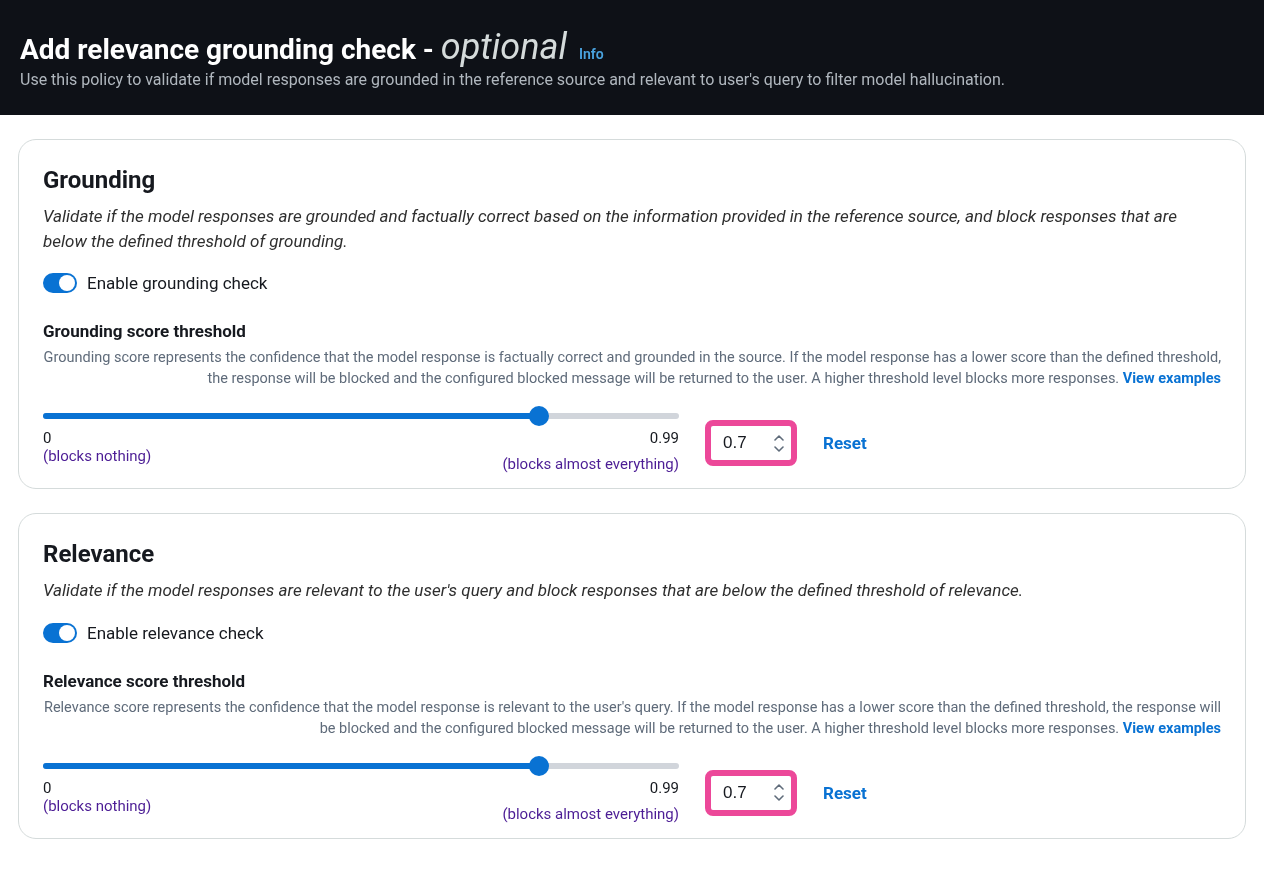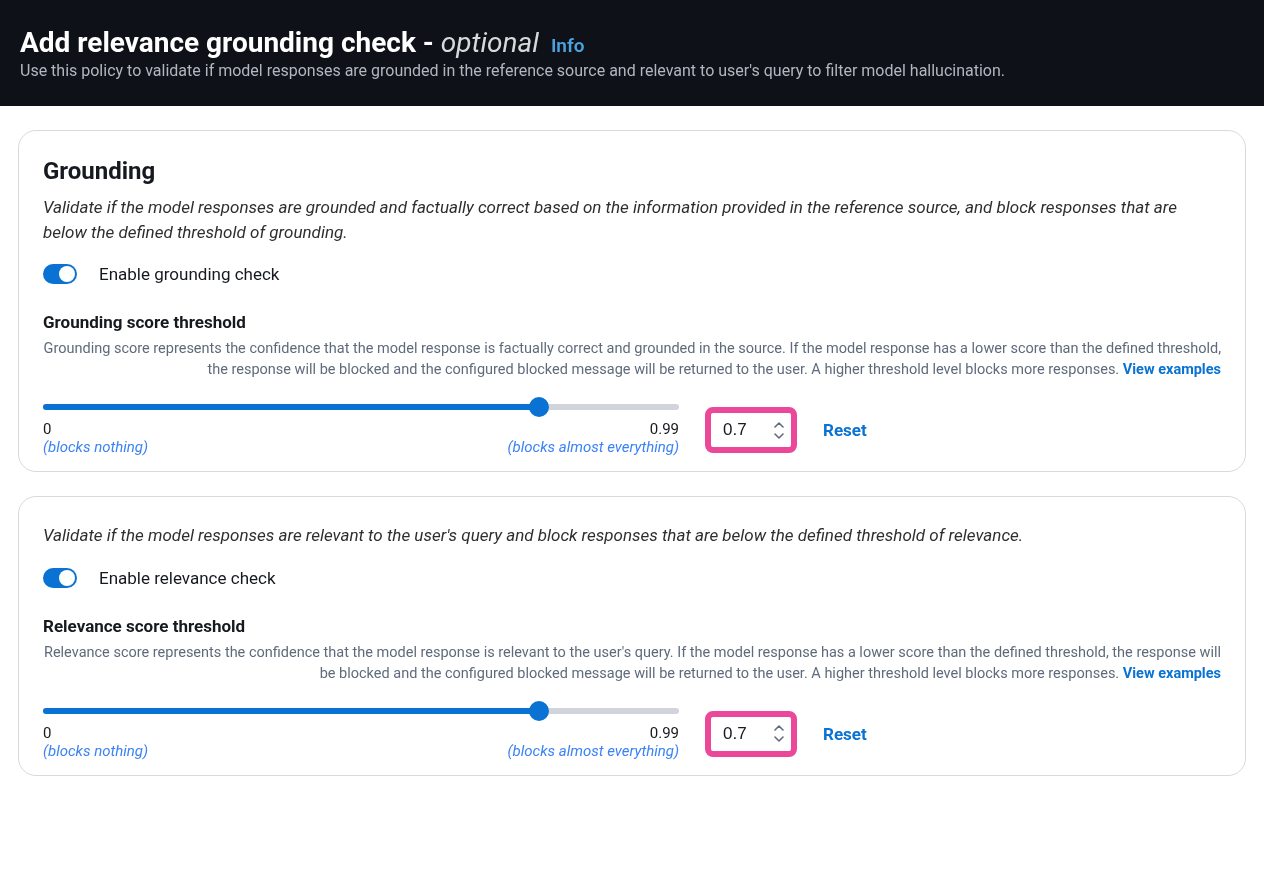--- a/index.html
+++ b/index.html
@@ -13,28 +13,28 @@
     background: #0e1117;
     padding: 26px 20px 26px 20px;
     color: #ffffff;
   }
   .header-title {
     font-size: 28px;
     font-weight: 700;
     display: inline;
   }
   .header-optional {
-    font-size: 28px;
+    font-size: 36px;
     font-style: italic;
     font-weight: 400;
     color: #d5dbdb;
   }
   .info-link {
     color: #4aa3df;
-    font-size: 19px;
+    font-size: 14px;
     font-weight: 600;
     margin-left: 8px;
     cursor: pointer;
   }
   .header-desc {
     color: #b0b7be;
     font-size: 16px;
     margin-top: 2px;
   }
   .panel {
@@ -51,21 +51,21 @@
   .panel-desc {
     font-size: 17px;
     color: #2e2e2e;
     line-height: 1.45;
     margin-bottom: 20px;
     font-style: italic;
   }
   .toggle-row {
     display: flex;
     align-items: center;
-    gap: 22px;
+    gap: 10px;
     margin-bottom: 28px;
   }
   .toggle {
     width: 34px;
     height: 20px;
     border-radius: 10px;
     background: #0972d3;
     position: relative;
     cursor: pointer;
   }
@@ -140,27 +140,27 @@
     margin-top: 10px;
     font-size: 15px;
   }
   .slider-label-left, .slider-label-right {
     display: flex;
     flex-direction: column;
   }
   .slider-label-right {
     text-align: right;
     align-items: flex-end;
+    gap: 8px;
   }
   .slider-label-val {
     color: #16191f;
   }
   .slider-label-sub {
-    font-style: italic;
-    color: #3b82f6;
+    color: #4c1d95;
   }
   .num-input-wrap {
     display: flex;
     align-items: center;
     border: 6px solid #ec4899;
     border-radius: 8px;
     padding: 6px 4px 6px 12px;
     width: 92px;
     background: #fff;
   }
@@ -258,20 +258,21 @@
             </svg>
         </div>
       </div>
     </div>
 
     <span class="reset-link">Reset</span>
   </div>
 </div>
 
 <div class="panel">
+  <div class="panel-title">Relevance</div>
   <div class="panel-desc">Validate if the model responses are relevant to the user's query and block responses that are below the defined threshold of relevance.</div>
 
   <div class="toggle-row">
     <div class="toggle">
       <div class="toggle-knob"></div>
     </div>
     <div class="toggle-label">Enable relevance check</div>
   </div>
 
   <div class="sub-title">Relevance score threshold</div>

